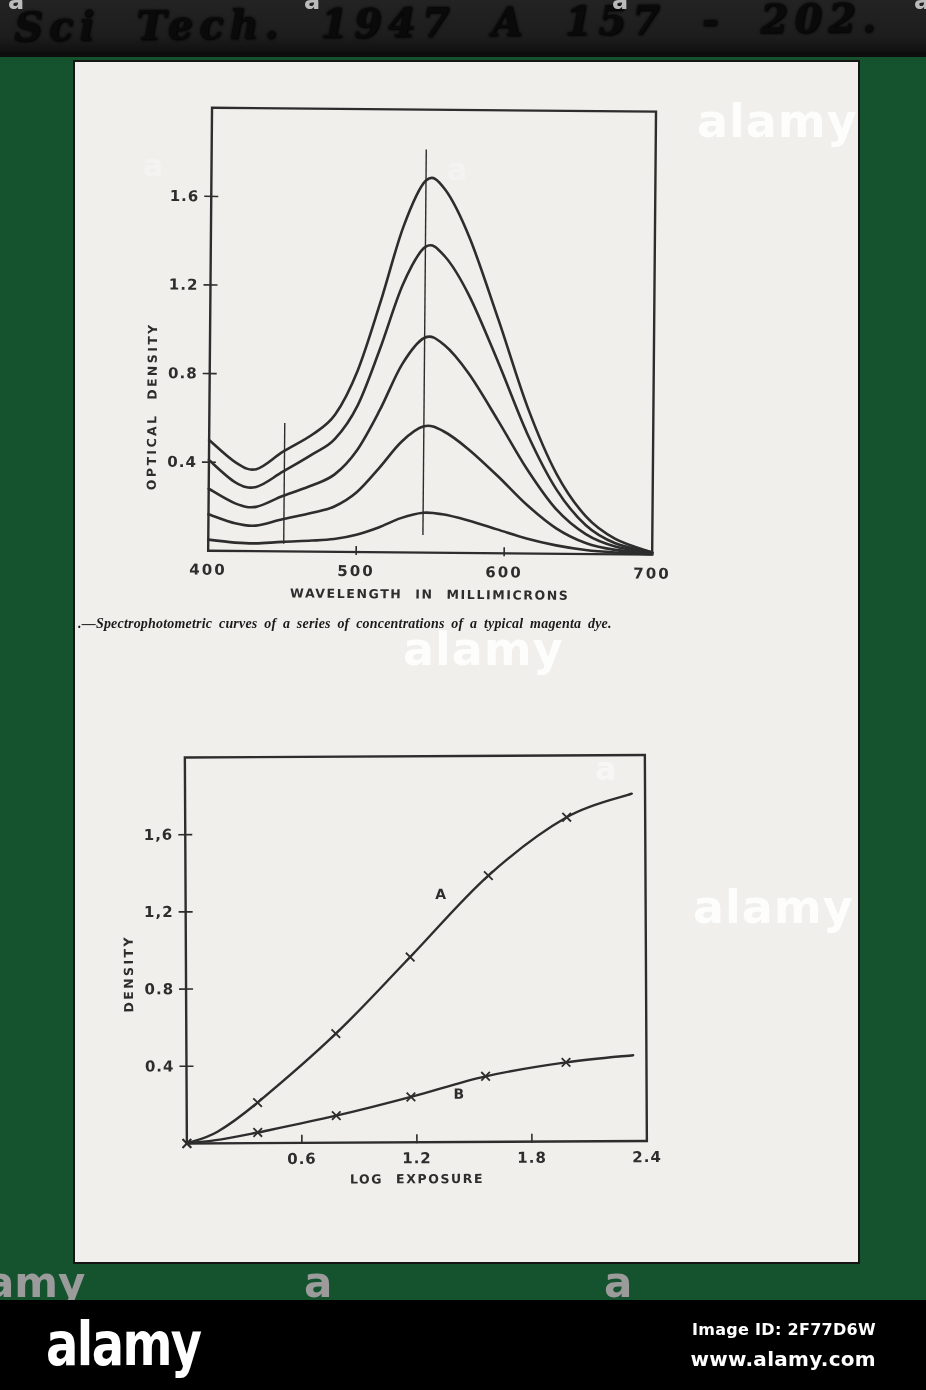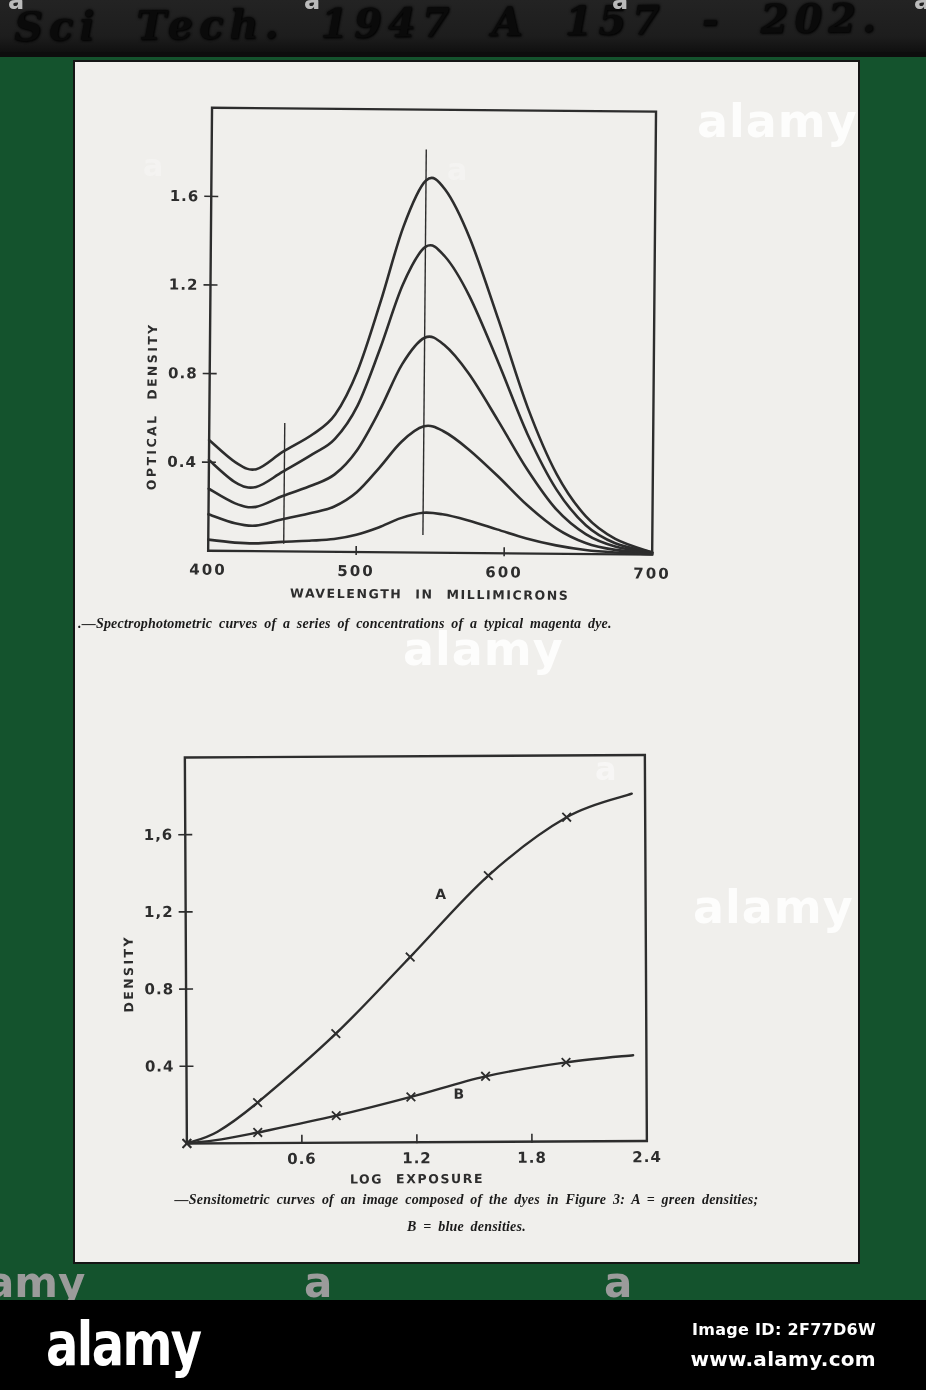--- a/index.html
+++ b/index.html
@@ -129,24 +129,20 @@
         <text x="226.01999999999998" y="423" text-anchor="middle" font-size="15" letter-spacing="1" fill="#2d2d2d">0.6</text>
         <line x1="341.03999999999996" x2="341.03999999999996" y1="394" y2="403" stroke="#2d2d2d" stroke-width="1.6"></line>
         <text x="341.03999999999996" y="423" text-anchor="middle" font-size="15" letter-spacing="1" fill="#2d2d2d">1.2</text>
         <line x1="456.06" x2="456.06" y1="394" y2="403" stroke="#2d2d2d" stroke-width="1.6"></line>
         <text x="456.06" y="423" text-anchor="middle" font-size="15" letter-spacing="1" fill="#2d2d2d">1.8</text>
         <text x="571.0799999999999" y="423" text-anchor="middle" font-size="15" letter-spacing="1" fill="#2d2d2d">2.4</text>
         <text x="341" y="443" text-anchor="middle" font-size="12.5" letter-spacing="1.6" word-spacing="7" fill="#2d2d2d">LOG  EXPOSURE</text>
         <text x="58" y="232" text-anchor="middle" font-size="12.5" letter-spacing="2.4" fill="#2d2d2d" transform="rotate(-90 58 232)">DENSITY</text>
       </svg>
 
-    <div class="caption caption2">
-      <div>—Sensitometric curves of an image composed of the dyes in Figure 3: A = green densities;</div>
-      <div>B = blue densities.</div>
-    </div>
 
     <div class="wm wm1">alamy</div>
     <div class="wm wm2">alamy</div>
     <div class="wm wm3">alamy</div>
     <div class="wm-a wma1">a</div>
     <div class="wm-a wma2">a</div>
     <div class="wm-a wma3">a</div>
   </div>
 
   <div class="wm-row">

